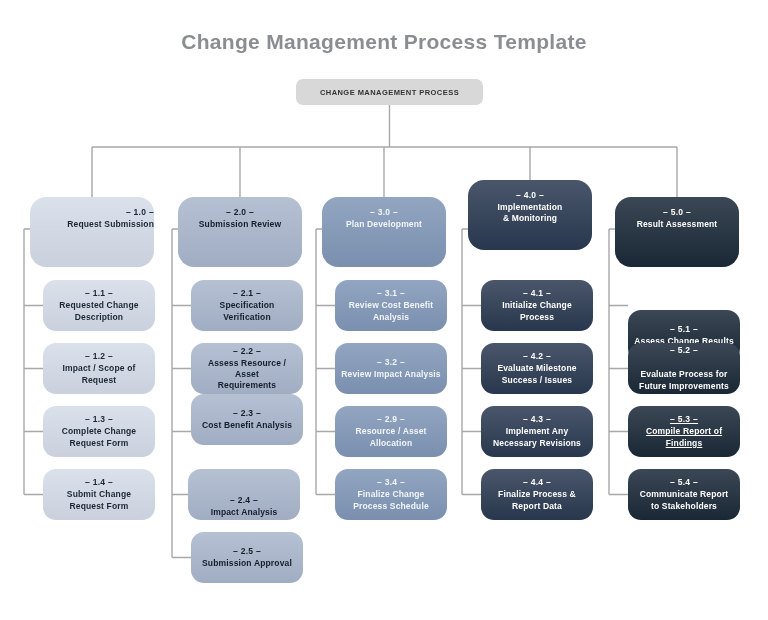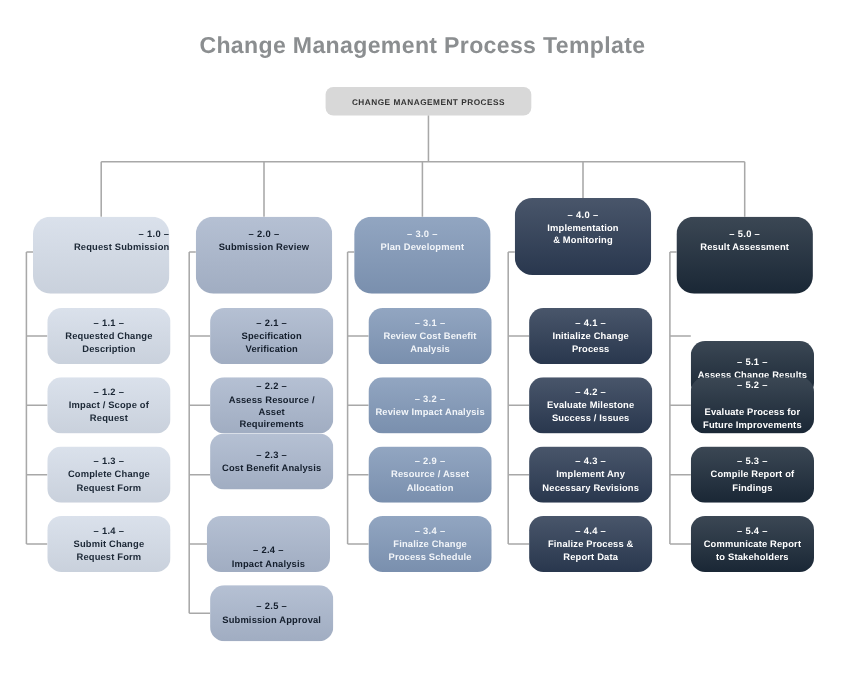--- a/index.html
+++ b/index.html
@@ -145,21 +145,21 @@
       </div>
       <div class="node child" style="left: 628px; top: 270px; background-color: rgb(27, 41, 56); color: rgb(255, 255, 255); margin-top: 40px;">
         <div class="num">– 5.1 –</div>
         <div class="lbl">Assess Change Results</div>
       </div>
       <div class="node child" style="left: 628px; top: 343px; background-color: rgb(27, 41, 56); color: rgb(255, 255, 255); gap: 12px;">
         <div class="num">– 5.2 –</div>
         <div class="lbl">Evaluate Process for
 Future Improvements</div>
       </div>
-      <div class="node child" style="left: 628px; top: 406px; background-color: rgb(27, 41, 56); color: rgb(255, 255, 255);">
+      <div class="node child" style="left: 628px; top: 406px; background-color: rgb(27, 41, 56); color: rgb(255, 255, 255); text-decoration: underline;">
         <div class="num">– 5.3 –</div>
         <div class="lbl">Compile Report of
 Findings</div>
       </div>
       <div class="node child" style="left: 628px; top: 469px; background-color: rgb(27, 41, 56); color: rgb(255, 255, 255);">
         <div class="num">– 5.4 –</div>
         <div class="lbl">Communicate Report
 to Stakeholders</div>
       </div>
     </div>

